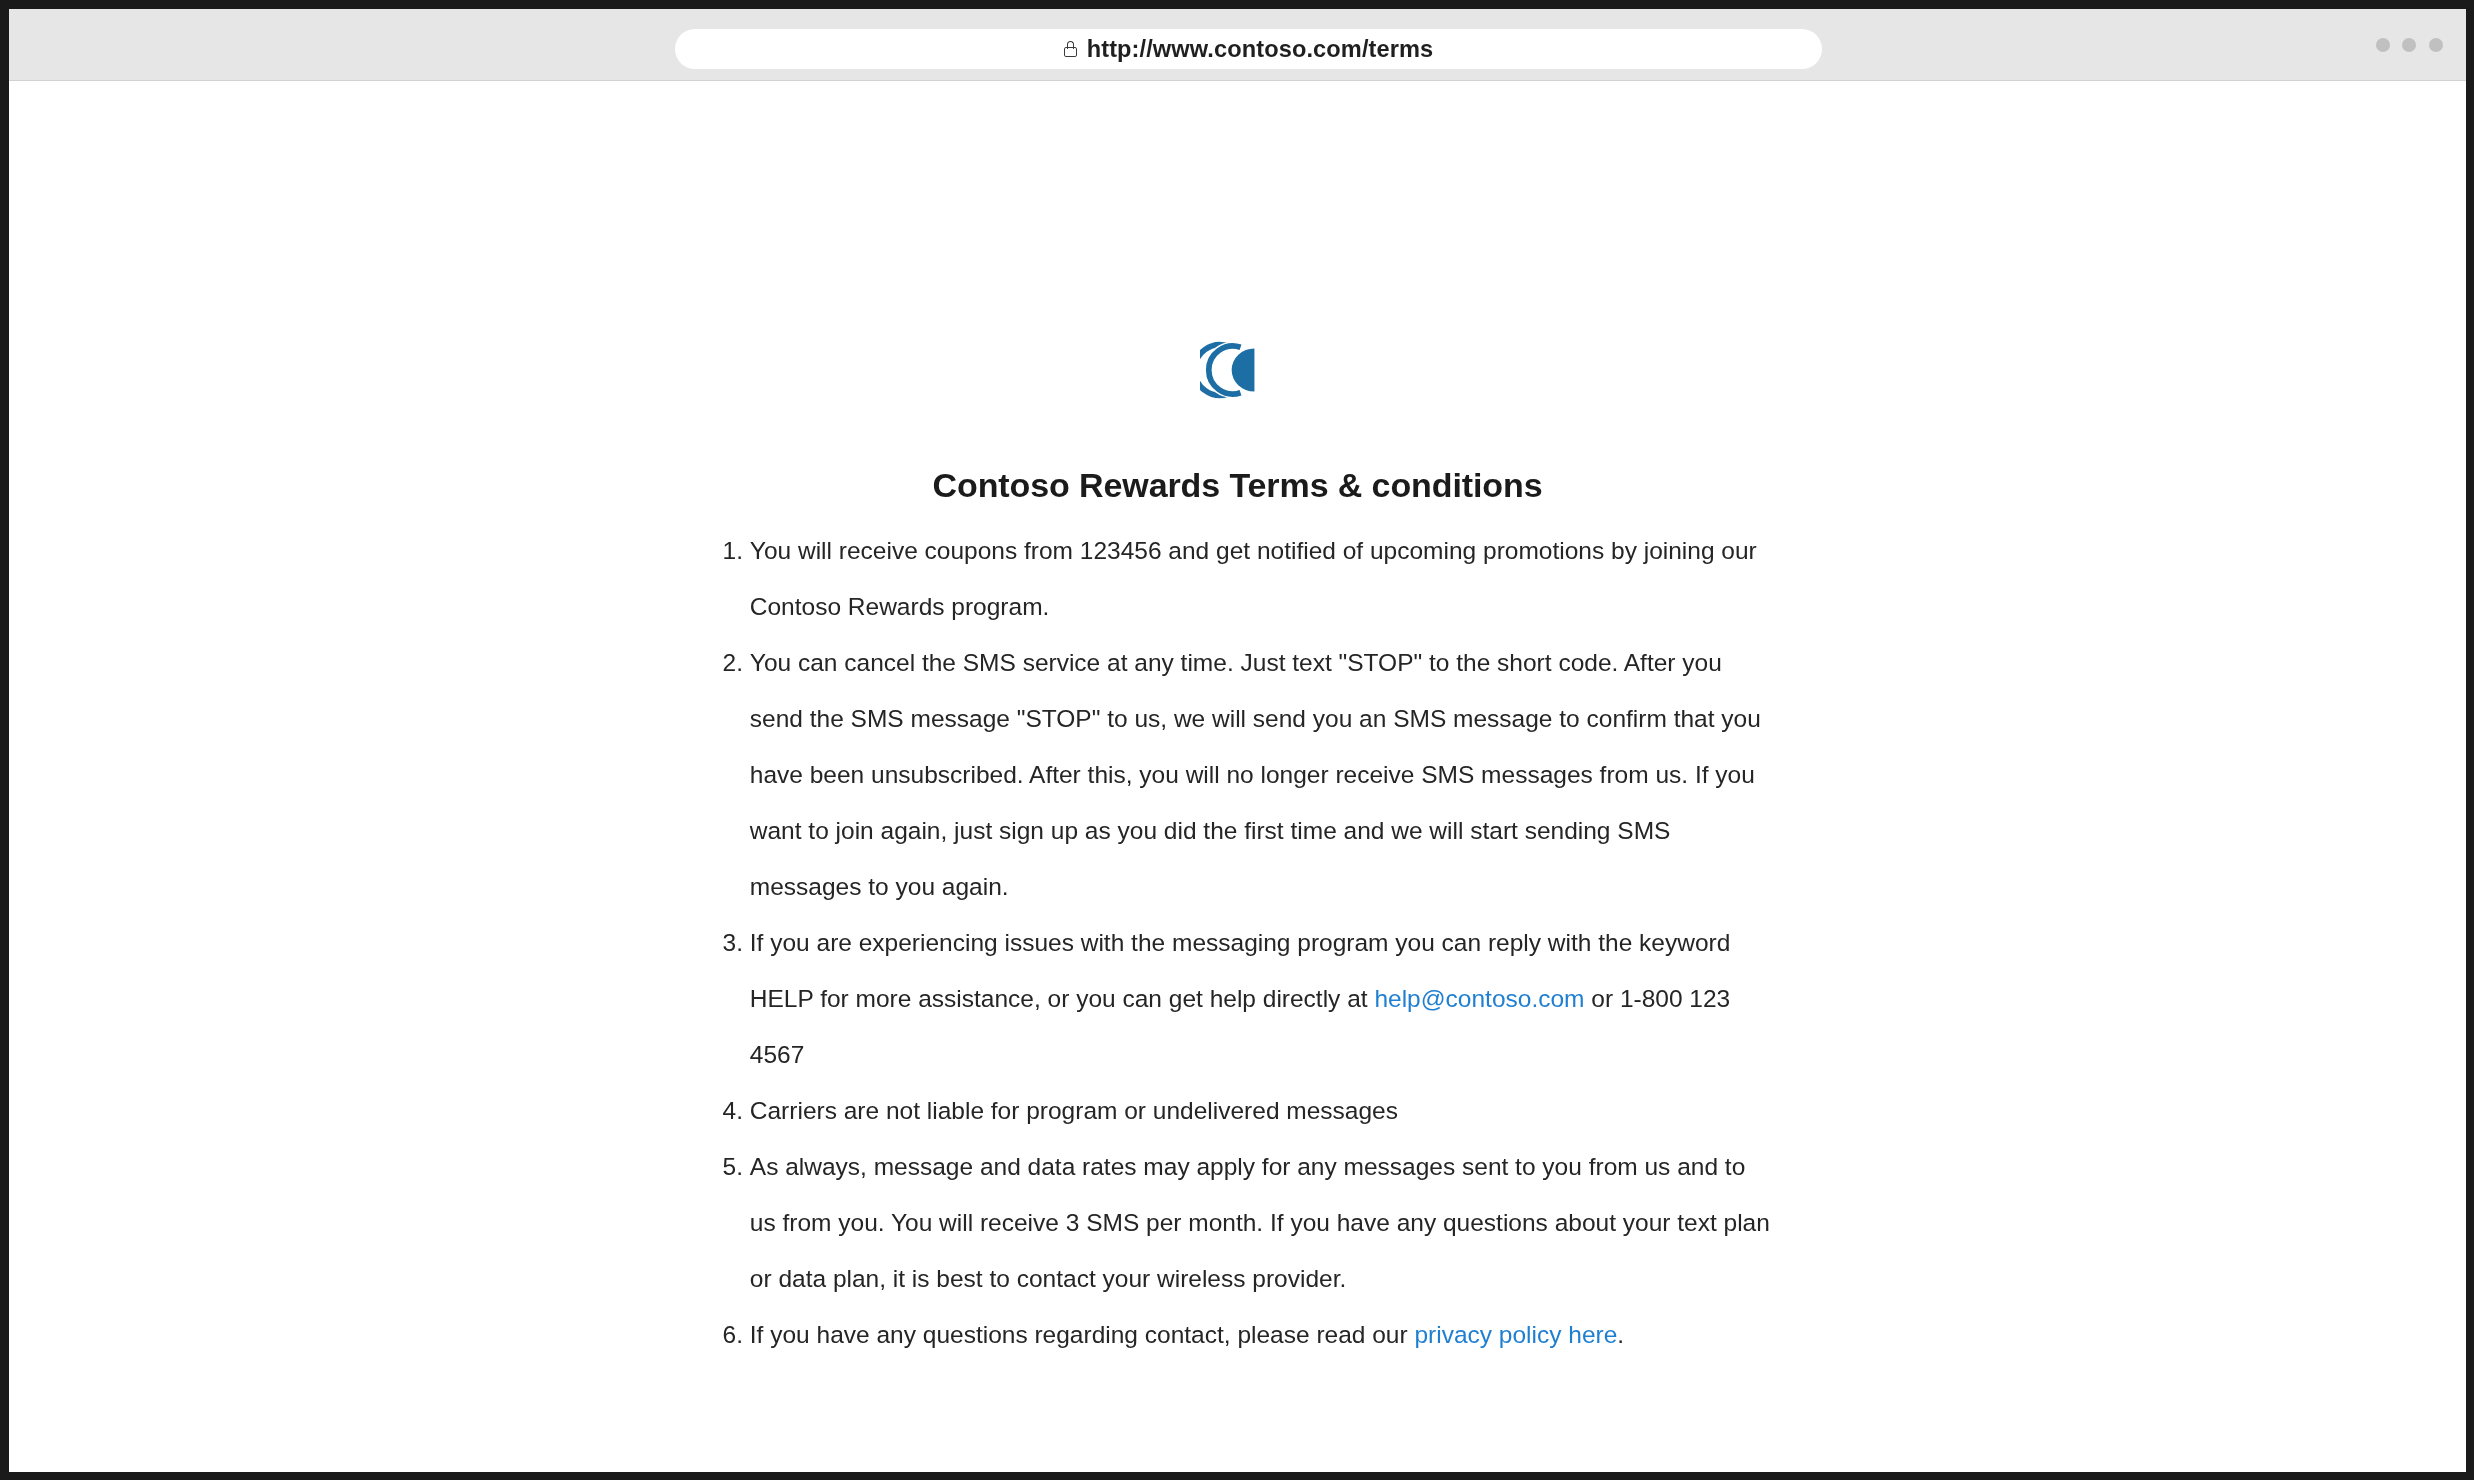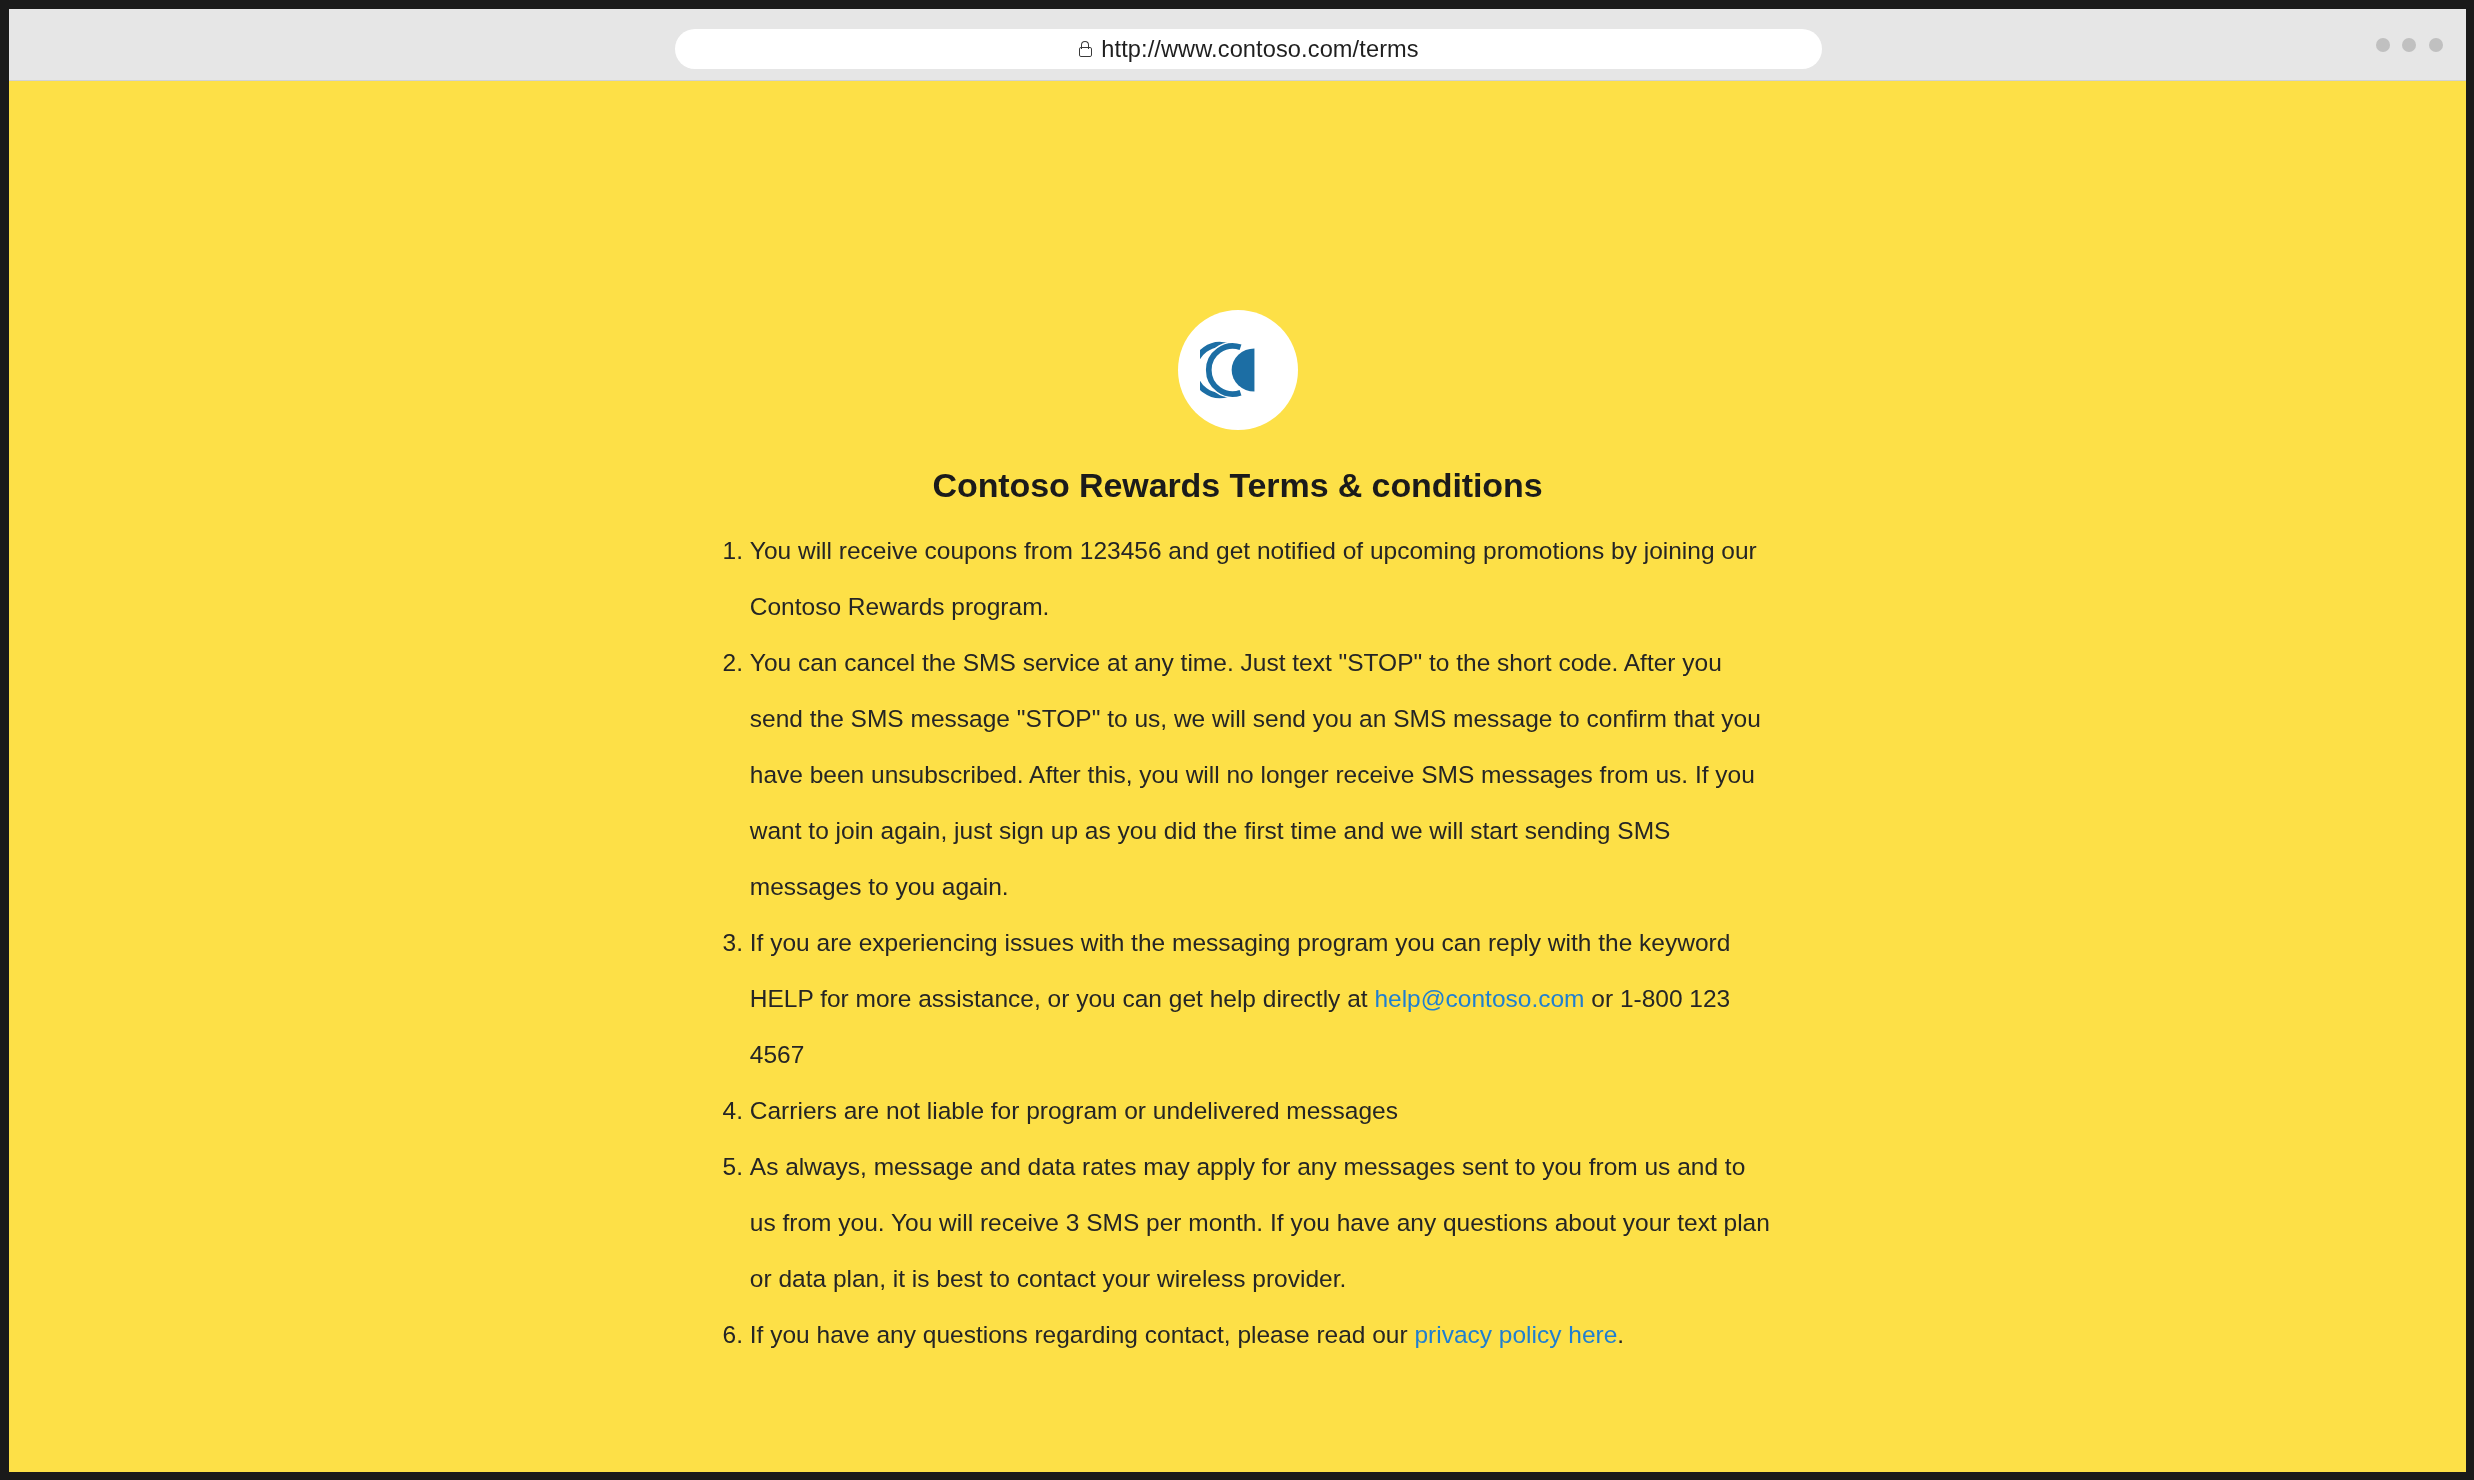--- a/index.html
+++ b/index.html
@@ -83,20 +83,21 @@
     border: 1.4px solid #3a3a3a;
     border-radius: 1.9px;
     box-sizing: border-box;
   }
 
   .url-text {
     font-size: 23.6px;
     color: #1f1f1f;
     letter-spacing: 0.1px;
     white-space: nowrap;
+    font-weight: bold;
   }
 
   .window-dots {
     position: absolute;
     right: 23px;
     top: 50%;
     transform: translateY(-50%);
     display: flex;
     gap: 12.7px;
   }
@@ -105,21 +106,21 @@
     height: 14px;
     border-radius: 50%;
     background: #c0c0c0;
   }
 
   
   .page {
     position: relative;
     width: 100%;
     height: calc(100% - 72px);
-    background: #fde047;
+    background: #ffffff;
   }
 
   .content {
     position: absolute;
     left: 50%;
     transform: translateX(-50%);
     top: 229px;
     width: 1070px;
   }
 

